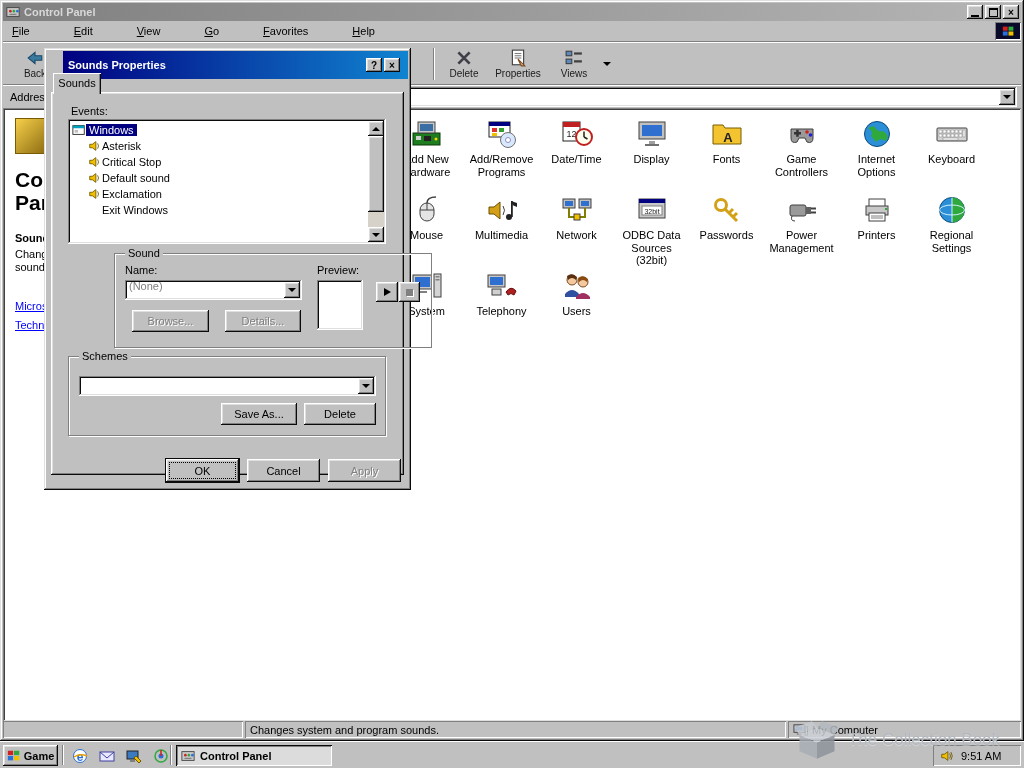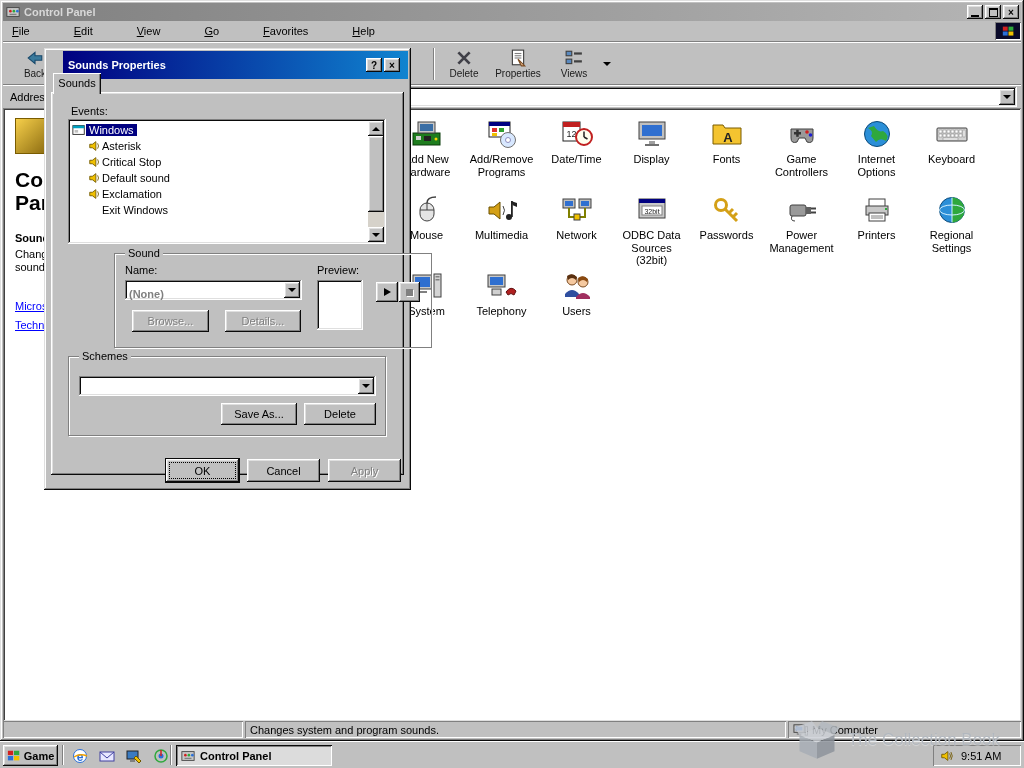--- a/index.html
+++ b/index.html
@@ -90,21 +90,21 @@
   .tri-up { width:0; height:0; border:4px solid transparent; border-bottom:4px solid #000; margin-bottom:4px; }
   .tri-down { width:0; height:0; border:4px solid transparent; border-top:4px solid #000; margin-top:4px; }
   .sb-thumb { position:absolute; left:0; top:15px; width:16px; height:76px; }
 
   .groupbox { position:absolute; border:1px solid #808080; box-shadow: inset 1px 1px 0 #ffffff, 1px 1px 0 #ffffff; }
   .group-label { position:absolute; top:-7px; left:10px; background:#c0c0c0; padding:0 3px; }
   .sound-group { left:17px; top:161px; width:318px; height:95px;margin-left:46px; }
   .schemes-group { left:17px; top:264px; width:318px; height:80px; }
   .lbl { position:absolute; }
   .name-lbl { left:10px; top:10px; } .preview-lbl { left:202px; top:10px; }
-  .combo { position:absolute; display:flex; align-items:flex-end; padding-left:4px;font-weight:bold; }
+  .combo { position:absolute; display:flex; align-items:flex-start; padding-left:4px; }
   .name-combo { left:10px; top:26px; width:177px; height:20px; }
   .schemes-combo { left:10px; top:19px; width:297px; height:20px; }
   .disabled-text { color:#808080; }
   .preview-box { position:absolute; left:202px; top:26px; width:46px; height:50px; }
 
   .btn95 { position:absolute; background:#c0c0c0; display:flex; align-items:center; justify-content:center; cursor:default;
     box-shadow: inset -1px -1px 0 #0a0a0a, inset 1px 1px 0 #ffffff, inset -2px -2px 0 #808080, inset 2px 2px 0 #dfdfdf; }
   .btn95.disabled { color:#808080; text-shadow:1px 1px 0 #fff; }
   .btn95.default { box-shadow: 0 0 0 1px #0a0a0a, inset -1px -1px 0 #0a0a0a, inset 1px 1px 0 #ffffff, inset -2px -2px 0 #808080, inset 2px 2px 0 #dfdfdf; }
   .btn95.default::after { content:""; position:absolute; left:3px; right:3px; top:3px; bottom:3px; border:1px dotted #000; }

